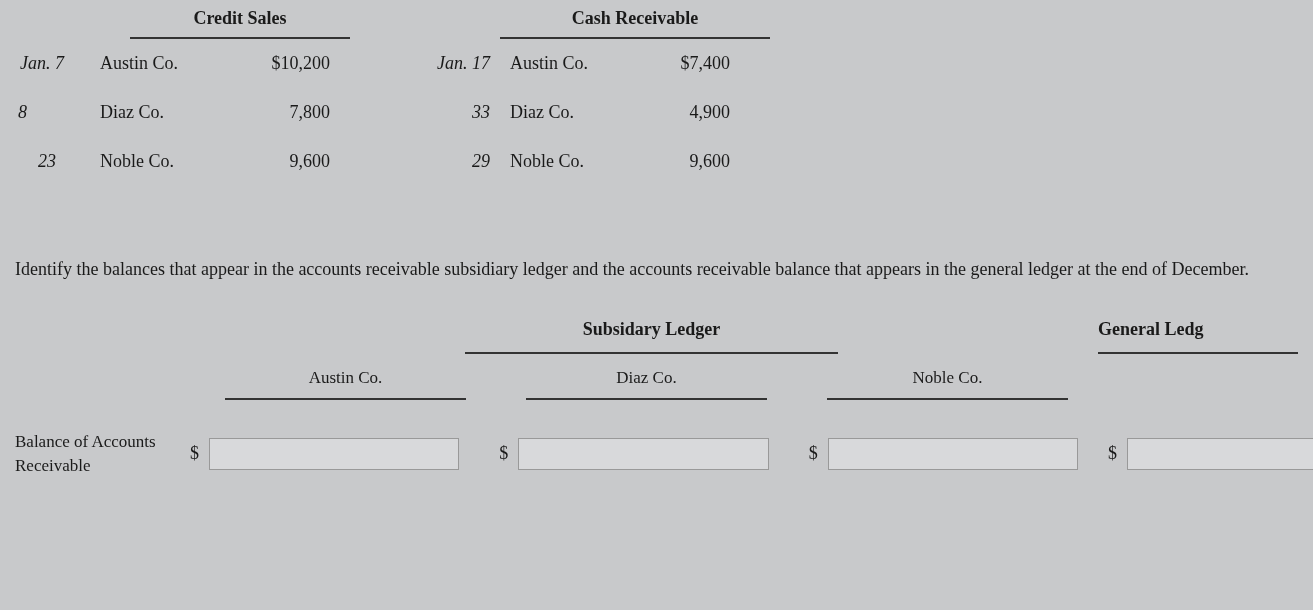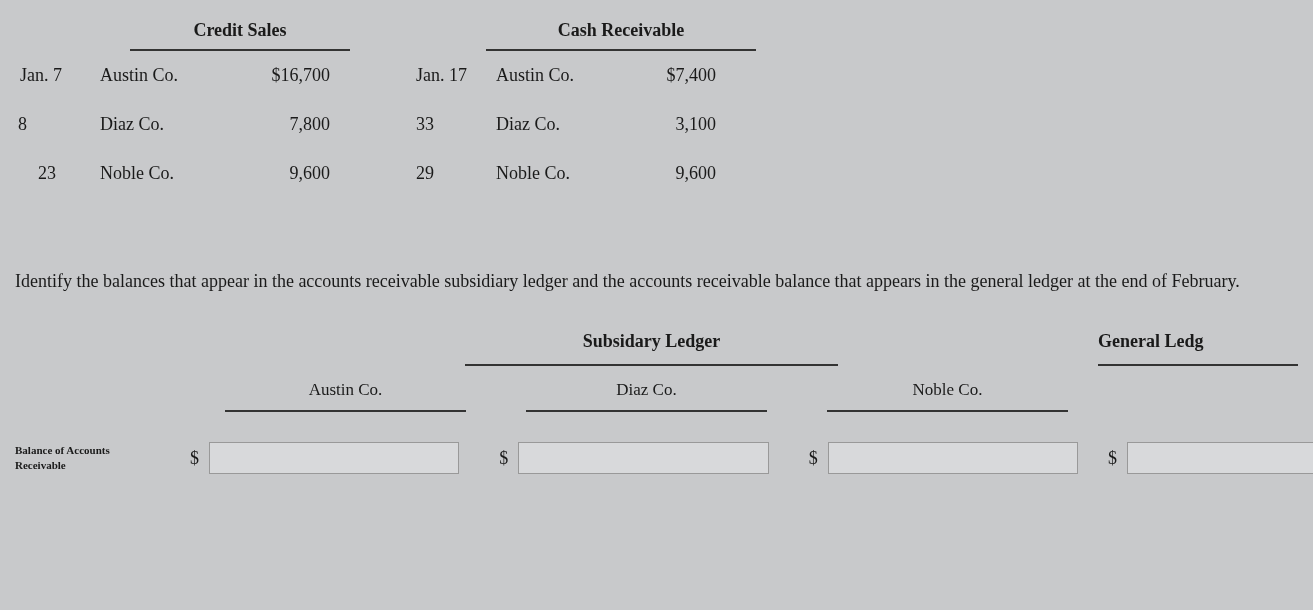--- a/index.html
+++ b/index.html
@@ -14,22 +14,22 @@
       padding: 0;
       width: 1313px;
       height: 610px;
       overflow: hidden;
     }
     .content {
       padding: 0 10px;
     }
     .top-tables {
       display: flex;
-      gap: 26px;
-      padding-top: 12px;
+      gap: 40px;
+      padding-top: 0;
     }
     .table-block {
       flex: 0 0 auto;
     }
     .credit-sales {
       width: 370px;
     }
     .cash-collections {
       width: 370px;
     }
@@ -45,24 +45,25 @@
       margin: 0 20px 0 80px;
     }
     .data-row {
       display: flex;
       padding: 14px 0;
       font-size: 18px;
     }
     .col-date {
       width: 90px;
       padding-left: 10px;
+      font-style: italic;
     }
     .cash-collections .col-date {
       width: 90px;
-      text-align: left;
+      text-align: right;
       padding-right: 20px;
     }
     .col-company {
       width: 140px;
     }
     .col-amount {
       width: 120px;
       text-align: right;
       padding-right: 30px;
     }
@@ -121,24 +122,23 @@
     .gen-col-spacer {
       width: 200px;
     }
     .input-row {
       display: flex;
       align-items: center;
       margin-top: 30px;
     }
     .row-label {
       width: 155px;
-      font-size: 11px;
+      font-size: 17px;
       line-height: 1.4;
       padding-right: 10px;
-      font-weight: bold;
     }
     .amount-cell {
       flex: 1;
       display: flex;
       align-items: center;
       padding: 0 20px;
     }
     .gen-amount-cell {
       width: 200px;
       display: flex;
@@ -162,21 +162,21 @@
 </head>
 <body>
 
 <div class="content">
   <div class="top-tables">
     <div class="table-block credit-sales">
       <div class="table-title">Credit Sales</div>
       <div class="data-row">
         <div class="col-date">Jan. 7</div>
         <div class="col-company">Austin Co.</div>
-        <div class="col-amount">$16,700</div>
+        <div class="col-amount">$10,200</div>
       </div>
       <div class="data-row">
         <div class="col-date r2">8</div>
         <div class="col-company">Diaz Co.</div>
         <div class="col-amount">7,800</div>
       </div>
       <div class="data-row">
         <div class="col-date r3">23</div>
         <div class="col-company">Noble Co.</div>
         <div class="col-amount">9,600</div>
@@ -186,31 +186,31 @@
     <div class="table-block cash-collections">
       <div class="table-title">Cash Receivable</div>
       <div class="data-row">
         <div class="col-date">Jan. 17</div>
         <div class="col-company">Austin Co.</div>
         <div class="col-amount">$7,400</div>
       </div>
       <div class="data-row">
         <div class="col-date">33</div>
         <div class="col-company">Diaz Co.</div>
-        <div class="col-amount">3,100</div>
+        <div class="col-amount">4,900</div>
       </div>
       <div class="data-row">
         <div class="col-date">29</div>
         <div class="col-company">Noble Co.</div>
         <div class="col-amount">9,600</div>
       </div>
     </div>
   </div>
 
-  <div class="question-text">Identify the balances that appear in the accounts receivable subsidiary ledger and the accounts receivable balance that appears in the general ledger at the end of February.</div>
+  <div class="question-text">Identify the balances that appear in the accounts receivable subsidiary ledger and the accounts receivable balance that appears in the general ledger at the end of December.</div>
 
   <div class="answer-table">
     <div class="header-row1">
       <div class="label-col"></div>
       <div class="sub-header">Subsidary Ledger</div>
       <div class="gen-header">General Ledg</div>
     </div>
     <div class="header-row2">
       <div class="label-col"></div>
       <div class="company-col">Austin Co.</div>

